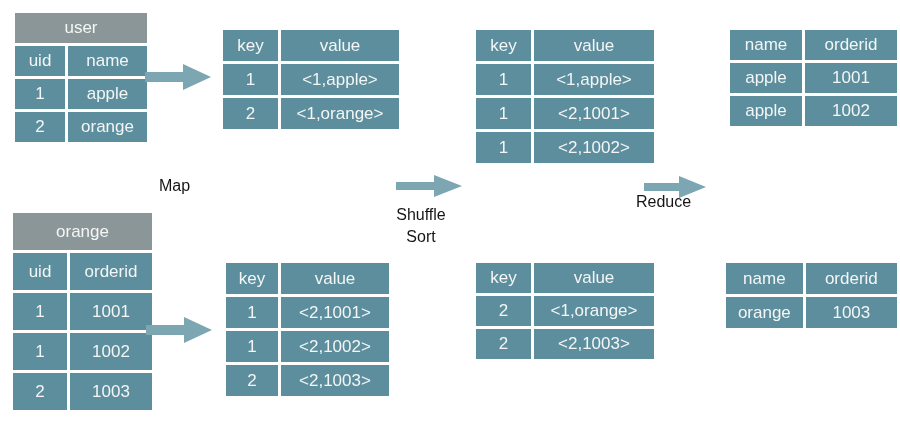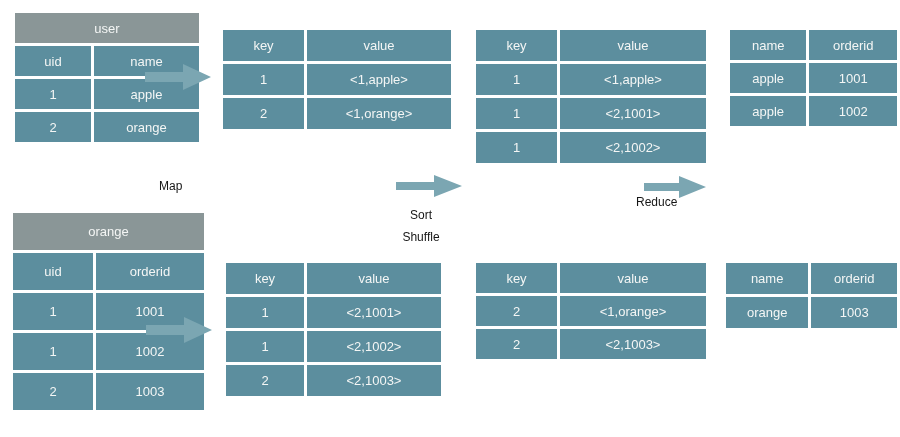--- a/index.html
+++ b/index.html
@@ -15,22 +15,22 @@
     position: absolute;
     border-collapse: separate;
     border-spacing: 3px;
     table-layout: fixed;
   }
   table.dt td {
     background: #5C8E9E;
     color: #F4F6F5;
     text-align: center;
     vertical-align: middle;
-    font-size: 13px;
-    padding: 0 18px;
+    font-size: 17px;
+    padding: 0 5px;
     white-space: nowrap;
     overflow: hidden;
   }
   table.dt td.title { background: #8A9697; }
 
   
   .t-user    { left: 12px;  top: 10px; }
   .t-user td { height: 30px; }
   .t-user td.c1 { width: 40px; } .t-user td.c2 { width: 69px; }
 
@@ -64,21 +64,21 @@
 
   .arr { position: absolute; }
   .a-user-map  { left: 145px; top: 63px; }
   .a-order-map { left: 146px; top: 316px; }
   .a-shuffle   { left: 396px; top: 174px; }
   .a-reduce    { left: 644px; top: 175px; }
 
   .lbl {
     position: absolute;
     color: #161616;
-    font-size: 12px;
+    font-size: 16px;
     line-height: 22px;
     white-space: nowrap;
   }
   .lbl-map     { left: 159px; top: 175px; }
   .lbl-shsort  { left: 378px; top: 204px; width: 86px; text-align: center; white-space: normal; }
   .lbl-reduce  { left: 636px; top: 191px; }
 </style>
 </head>
 <body>
 
@@ -242,18 +242,18 @@
   </svg>
   <svg class="arr a-shuffle" width="66" height="24" viewBox="0 0 66 24">
     <polygon points="0,8 38,8 38,1 66,12 38,23 38,16 0,16" fill="#7BA6B2"></polygon>
   </svg>
   <svg class="arr a-reduce" width="62" height="24" viewBox="0 0 62 24">
     <polygon points="0,8 35,8 35,1 62,12 35,23 35,16 0,16" fill="#7BA6B2"></polygon>
   </svg>
 
   <div class="lbl lbl-map">Map</div>
   <div class="lbl lbl-shsort">
+    <div>Shuffle</div>
     <div>Sort</div>
-    <div>Shuffle</div>
   </div>
   <div class="lbl lbl-reduce">Reduce</div>
 
 </div>
 
 </body></html>

